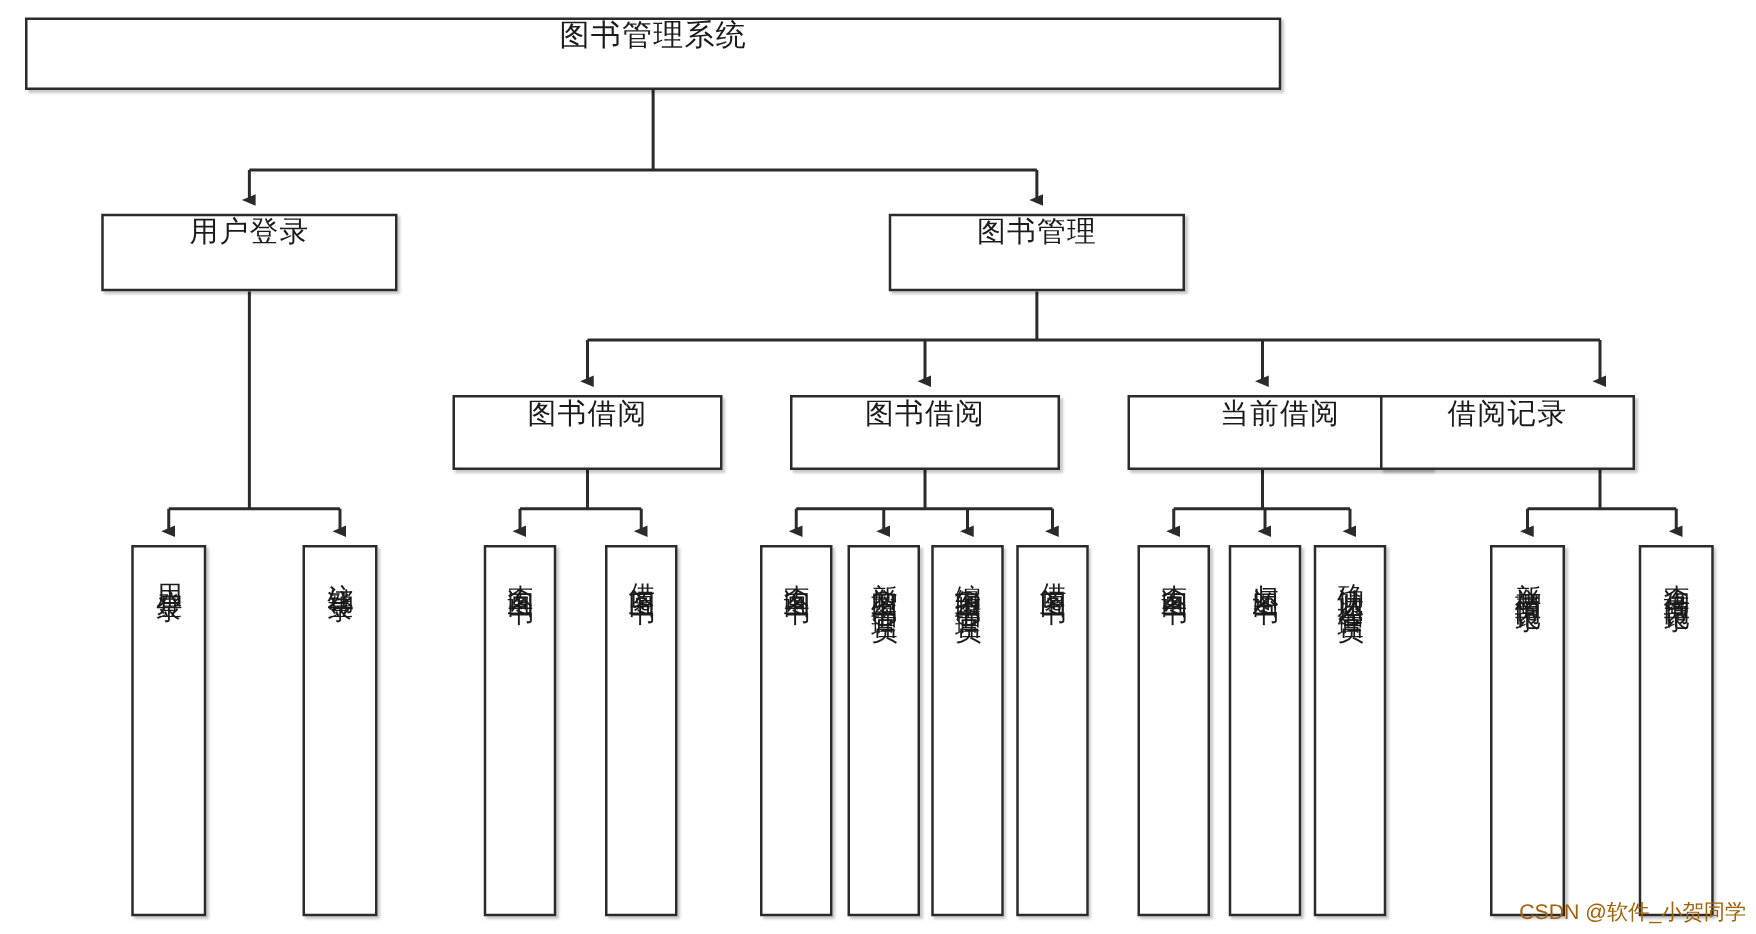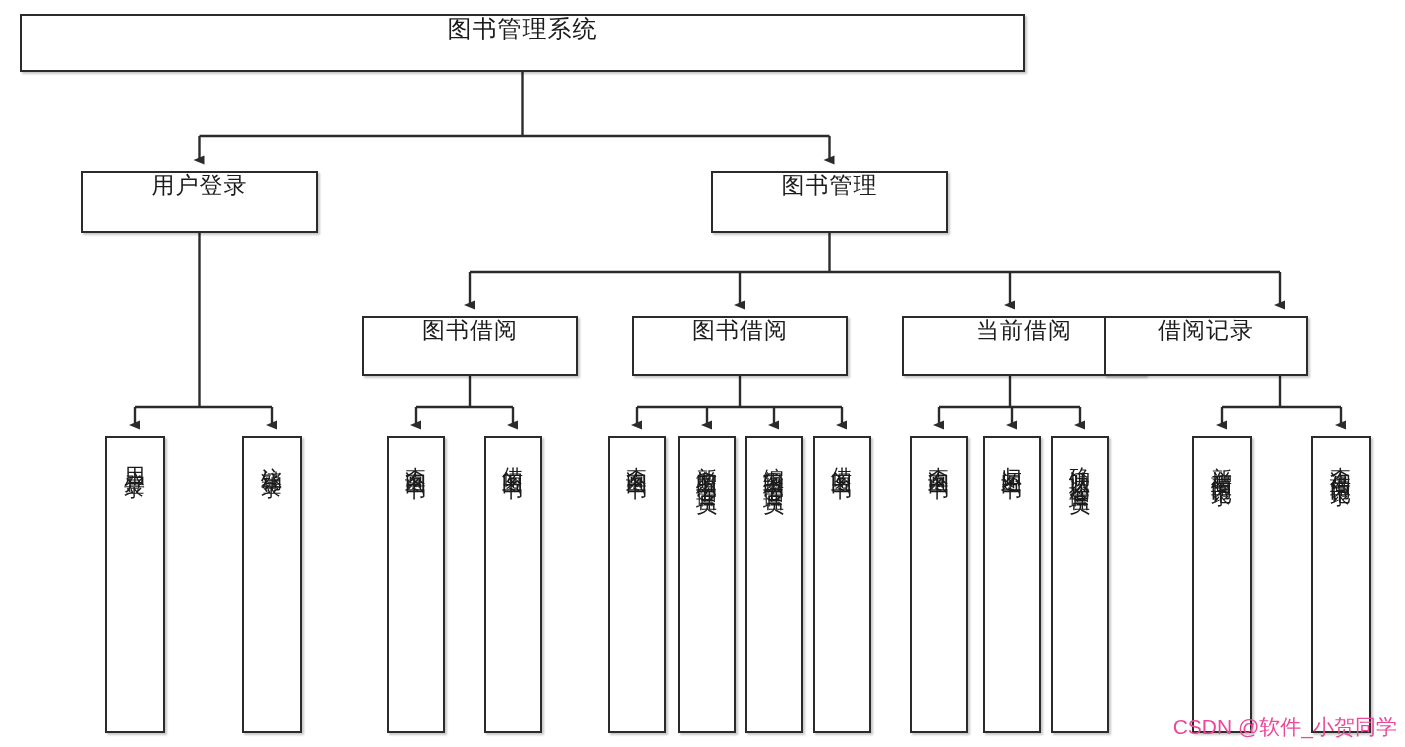--- a/index.html
+++ b/index.html
@@ -60,22 +60,22 @@
     text-orientation: upright;
     font-size: 21px;
     letter-spacing: 4px;
     line-height: 1;
     white-space: nowrap;
   }
   .watermark {
     position: absolute;
     right: 8px;
     bottom: 6px;
-    font-size: 21px;
-    color: #ec4899;
+    font-size: 17px;
+    color: #a16207;
     z-index: 5;
     white-space: nowrap;
     font-family: "Liberation Sans", "DejaVu Sans", sans-serif;
     margin-left: 44px;
   }
 </style>
 </head>
 <body>
 
 <div id="canvas">

